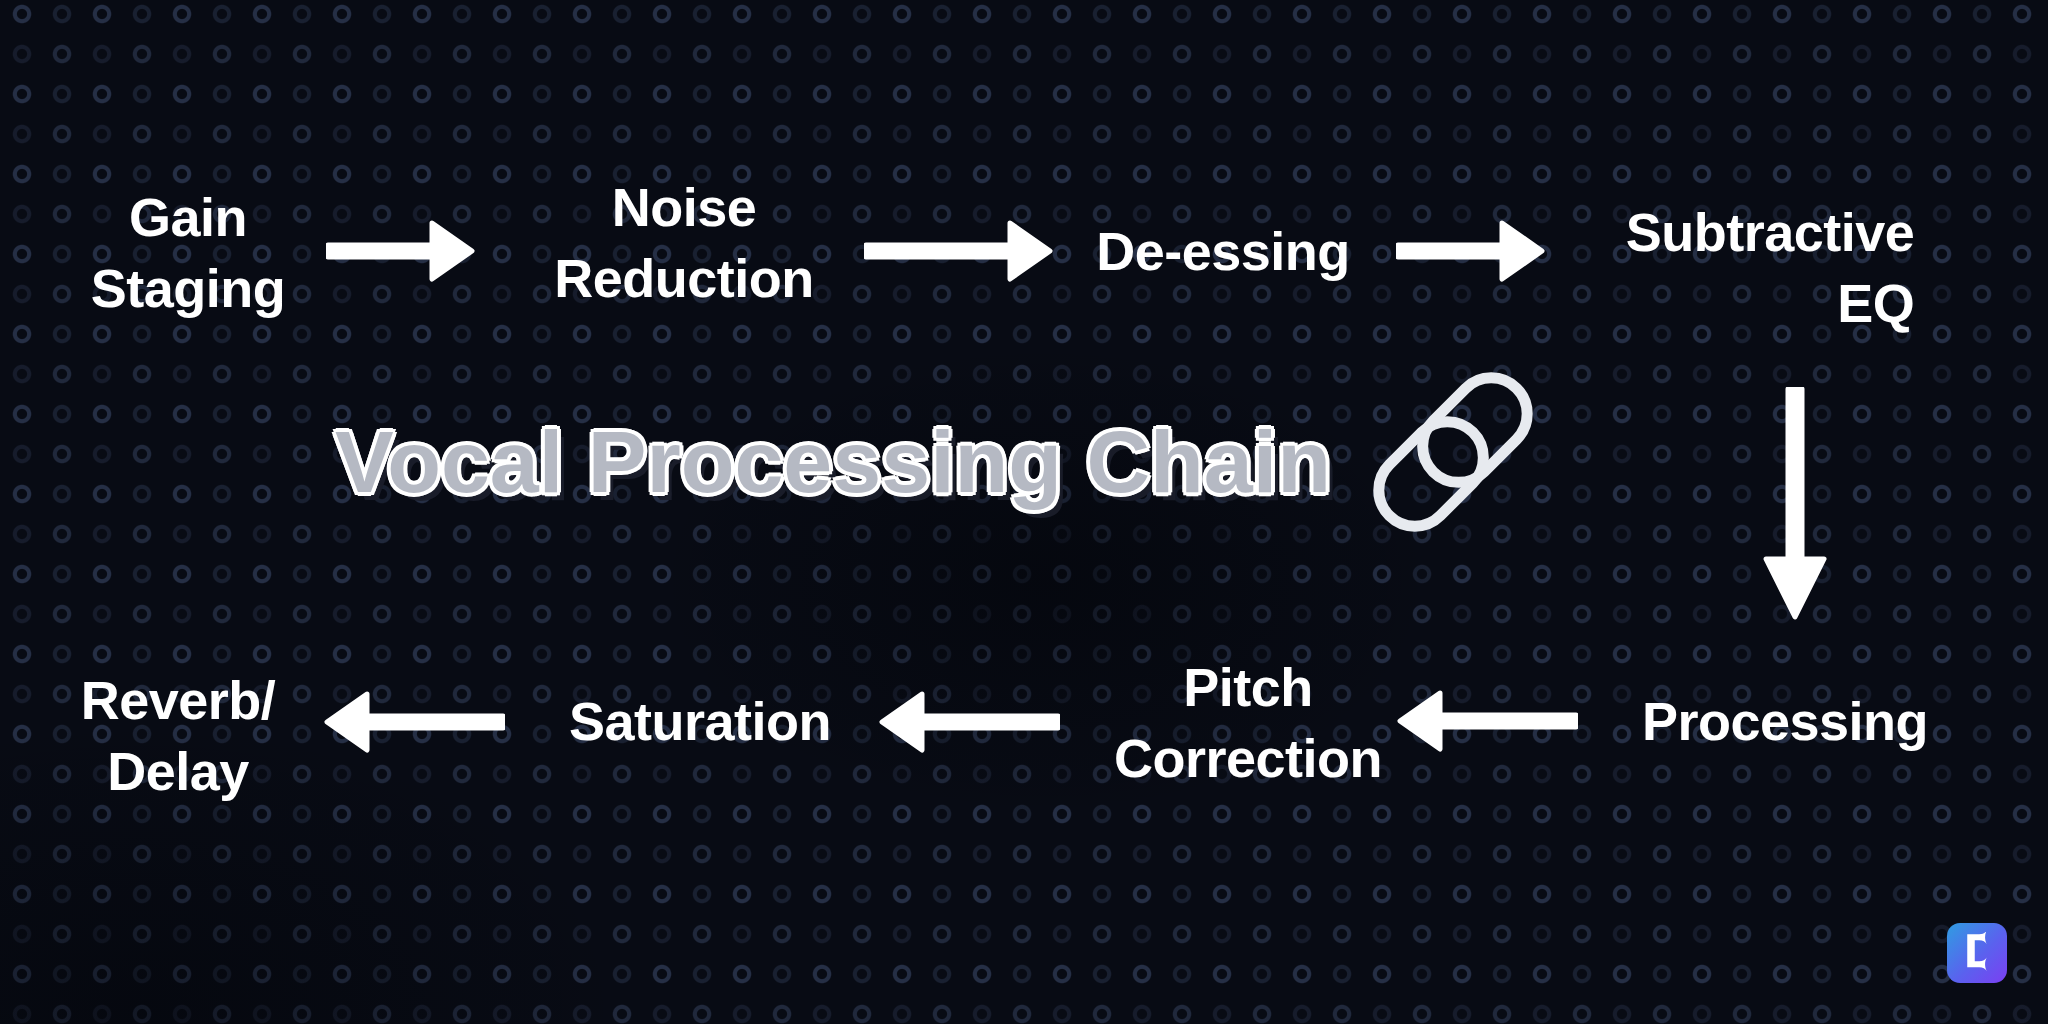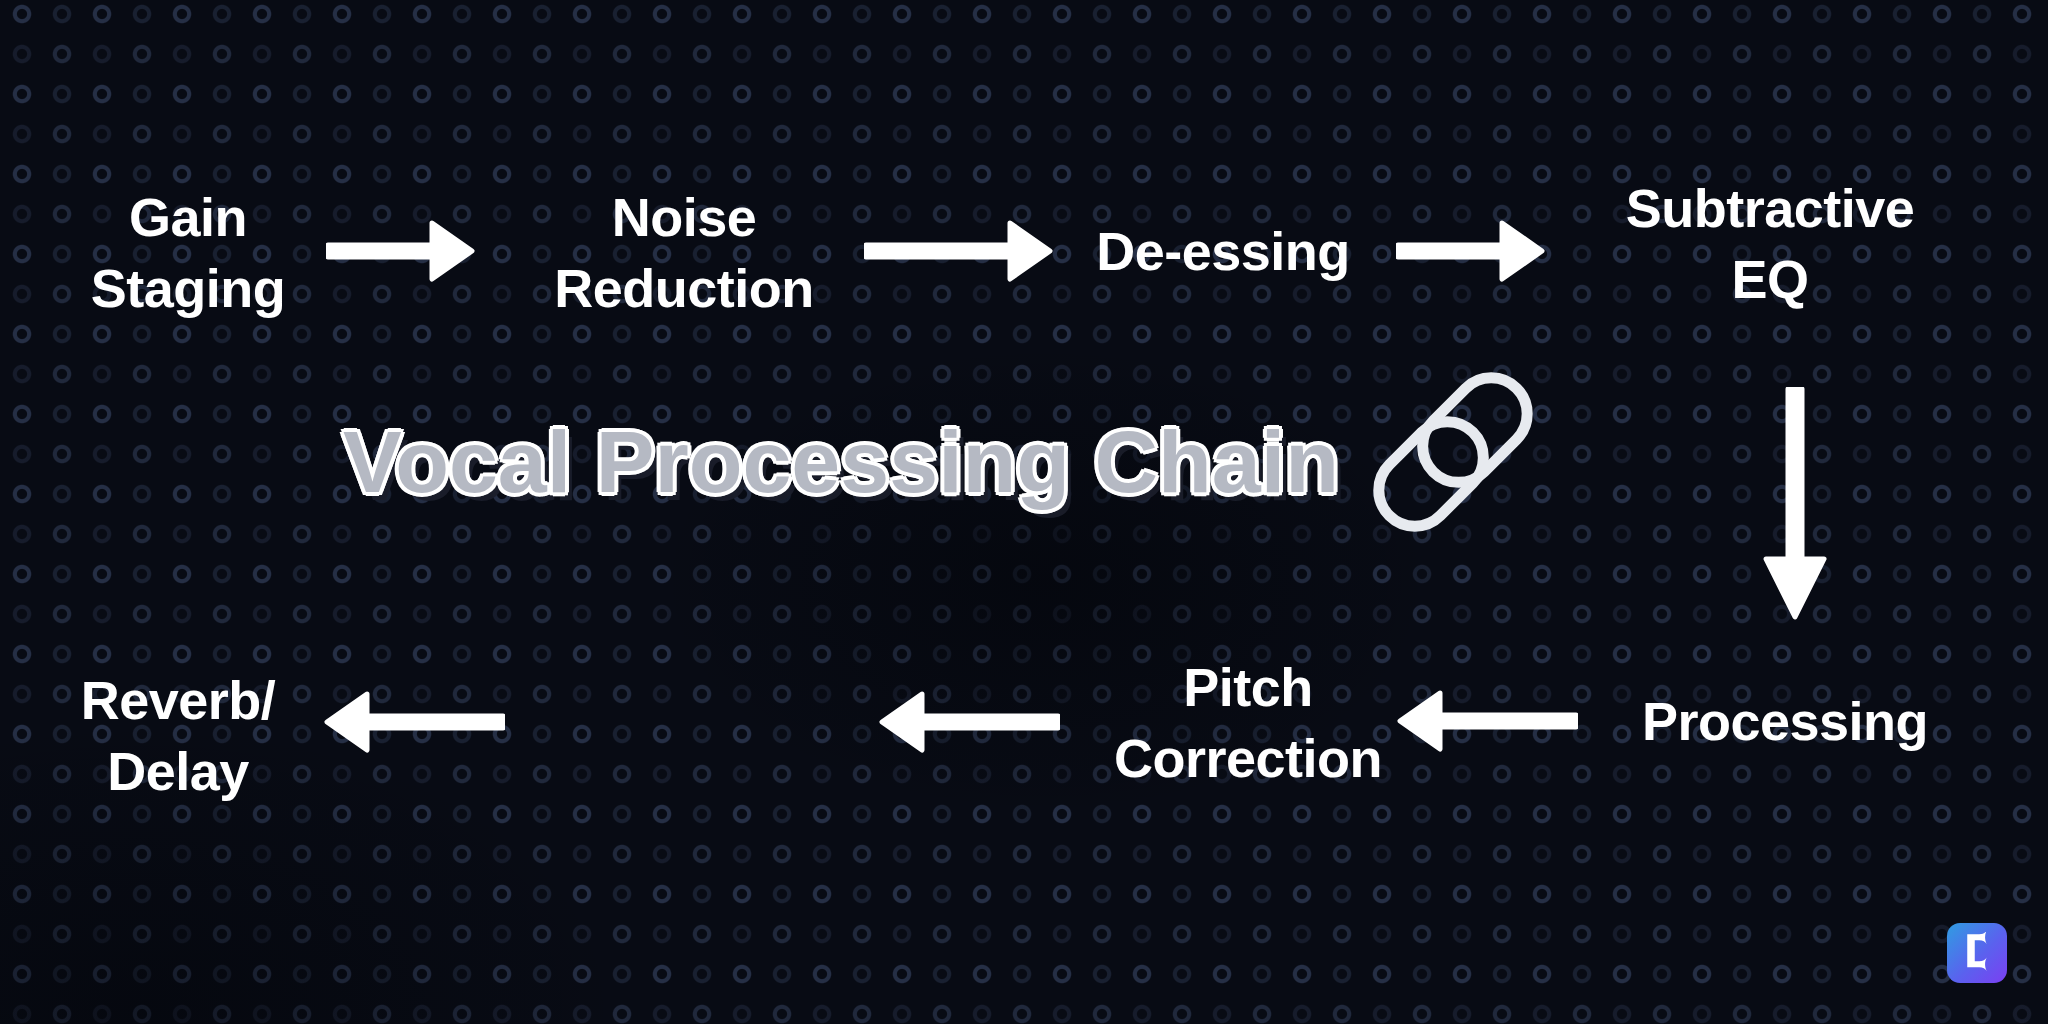--- a/index.html
+++ b/index.html
@@ -28,37 +28,36 @@
       radial-gradient(700px 420px at 140px 1010px, rgba(2,4,9,0.45), rgba(2,4,9,0) 70%),
       radial-gradient(150% 130% at 50% 42%, rgba(2,4,9,0) 52%, rgba(2,4,9,0.42) 100%);
   }
   
   .node{
     position:absolute;transform:translate(-50%,-50%);
     color:#ffffff;font-weight:700;font-size:54px;line-height:1.32;
     text-align:center;white-space:pre-line;letter-spacing:-0.5px;
   }
   .pos-gain        {left:188px; top:253px;}
-  .pos-noise       {left:684px; top:253px;}
+  .pos-noise       {left:684px; top:243px;}
   .pos-deessing    {left:1223px;top:252px;text-align:center;}
-  .pos-subtractive {left:1770px;top:244px;}
+  .pos-subtractive {left:1770px;top:268px;text-align:right;}
   .pos-compression {left:1785px;top:722px;}
   .pos-pitch       {left:1248px;top:723px;}
   .pos-saturation  {left:700px; top:722px;}
   .pos-reverb      {left:178px; top:736px;}
   
   .title{
     position:absolute;left:833px;top:462px;transform:translate(-50%,-50%);
     font-size:88px;font-weight:700;letter-spacing:0;white-space:nowrap;
     color:#b5b9c3;
     text-shadow:
       -3px -3px 0 #ffffff, 3px -3px 0 #ffffff, -3px 3px 0 #ffffff, 3px 3px 0 #ffffff,
       -4px 0 0 #ffffff, 4px 0 0 #ffffff, 0 -4px 0 #ffffff, 0 4px 0 #ffffff,
       7px 8px 0 rgba(26,30,42,0.95);
-    margin-left: 8px;
   }
   .chain-icon{position:absolute;left:1453px;top:452px;transform:translate(-50%,-50%);}
   
   .arrow{position:absolute;transform:translate(-50%,-50%);}
   .a-t1{left:401px; top:251px;}
   .a-t2{left:959px; top:251px;}
   .a-t3{left:1471px;top:251px;}
   .a-down{left:1795px;top:504px;}
   .a-b1{left:414px; top:722px;}
   .a-b2{left:969px; top:722px;}
@@ -85,20 +84,21 @@
 Staging</div>
   <div class="node pos-noise">Noise
 Reduction</div>
   <div class="node pos-deessing">De-essing</div>
   <div class="node pos-subtractive">Subtractive
 EQ</div>
 
   <div class="node pos-compression">Processing</div>
   <div class="node pos-pitch">Pitch
 Correction</div>
+  <div class="node pos-saturation">Saturation</div>
   <div class="node pos-reverb">Reverb/
 Delay</div>
 
   <svg class="arrow a-t1" width="150" height="84" viewBox="0 0 150 84">
     <path d="M2 36 H106 V14 L146 42 L106 70 V48 H2 Z"></path>
   </svg>
   <svg class="arrow a-t2" width="190" height="84" viewBox="0 0 190 84">
     <path d="M2 36 H146 V14 L186 42 L146 70 V48 H2 Z"></path>
   </svg>
   <svg class="arrow a-t3" width="150" height="84" viewBox="0 0 150 84">

